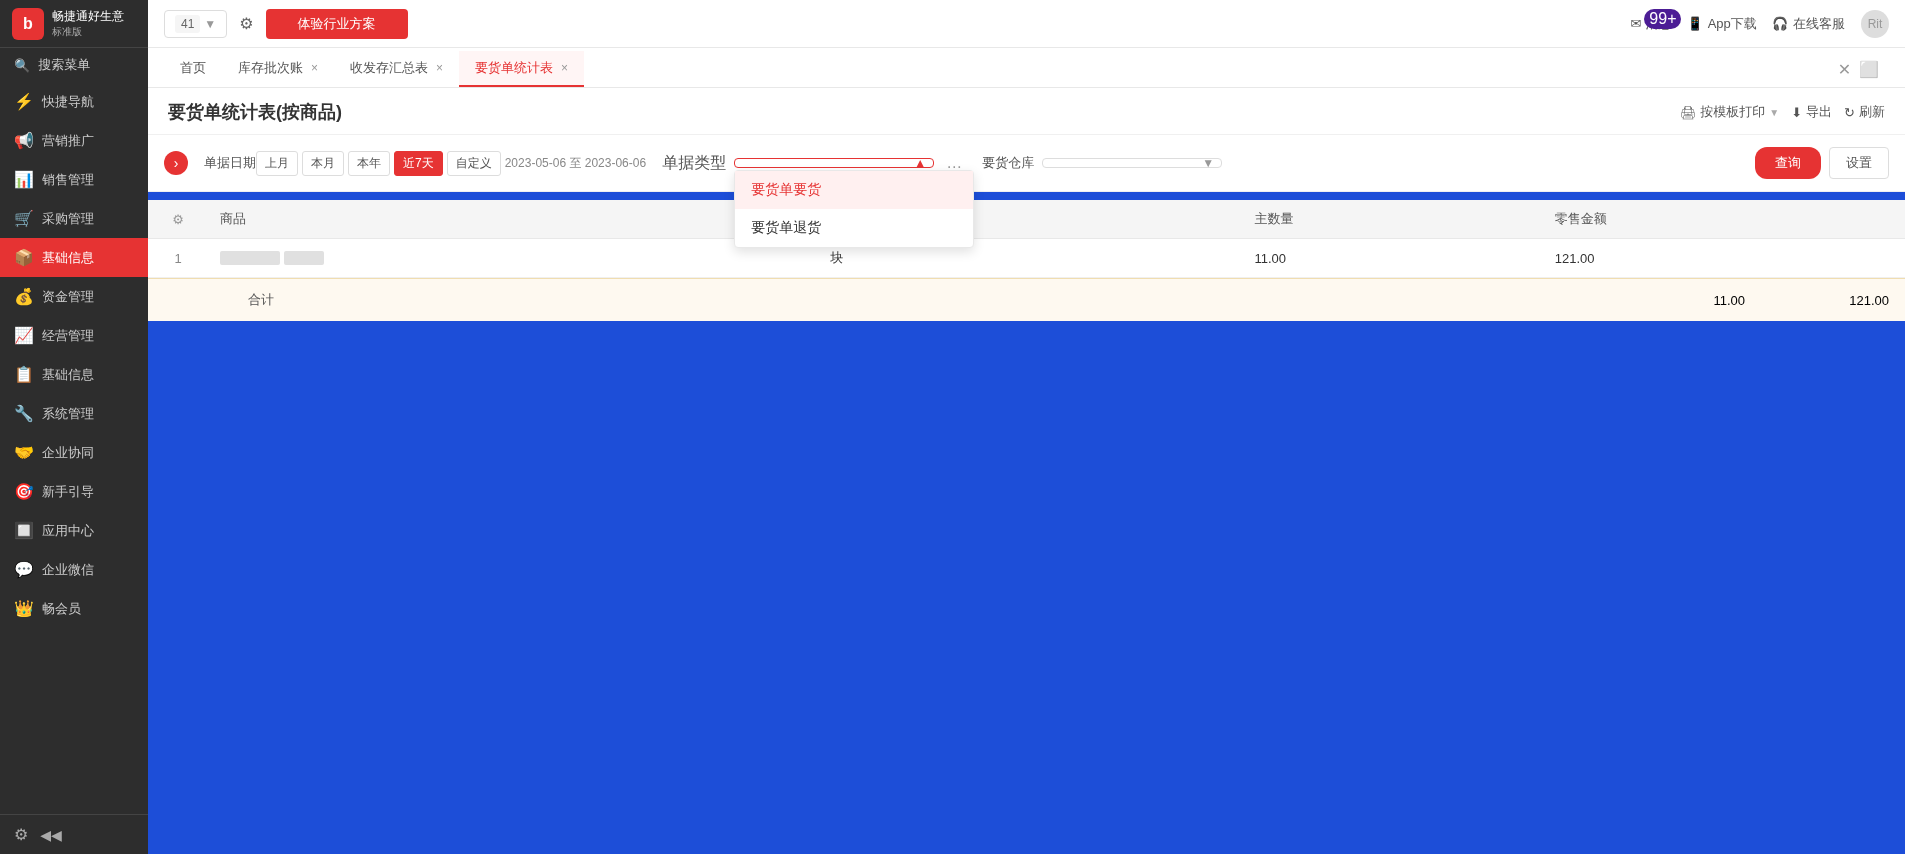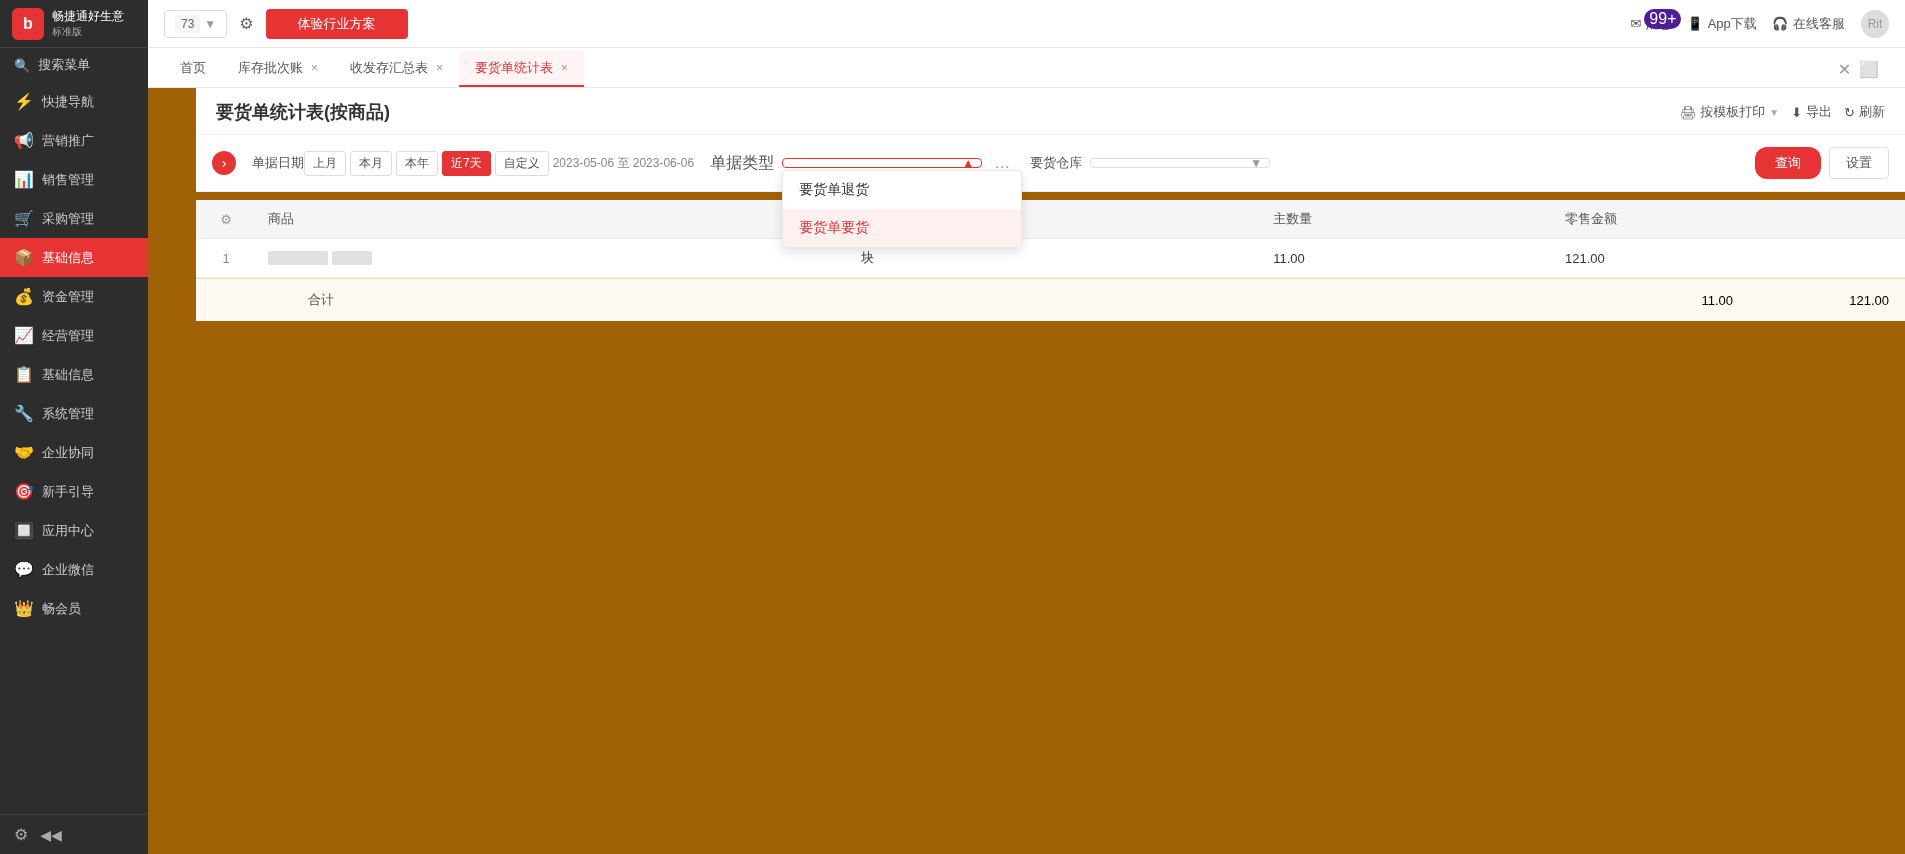--- a/index.html
+++ b/index.html
@@ -202,24 +202,23 @@
       cursor: pointer;
       padding: 8px 10px;
       display: flex;
       align-items: center;
       gap: 8px;
     }
 
     
     .content-area {
       flex: 1;
-      background: #a16207;
+      background: #1d4ed8;
       overflow: auto;
       position: relative;
-      padding-left: 48px;
     }
 
     
     .page-header {
       background: #fff;
       padding: 12px 20px 10px;
       display: flex;
       align-items: center;
       justify-content: space-between;
       border-bottom: 1px solid #f0f0f0;
@@ -413,21 +412,21 @@
     .product-bar { width: 60px; height: 14px; background: #e0e0e0; border-radius: 2px; display: inline-block; }
 
     
     .table-footer {
       background: #fef9f0;
       padding: 12px 16px;
       display: flex;
       align-items: center;
       font-size: 13px;
       border-top: 1px solid #f0ddb0;
-      gap: 36px;
+      gap: 24px;
     }
     .footer-label { color: #555; font-weight: 500; min-width: 40px; }
     .footer-col { min-width: 80px; text-align: right; }
 
     
     .filter-select-container {
       position: relative;
       display: inline-flex;
       align-items: center;
     }
@@ -517,21 +516,21 @@
     <span style="cursor:pointer;color:#aaa;font-size:16px;">⚙</span>
     <span style="cursor:pointer;color:#aaa;font-size:14px;">◀◀</span>
   </div>
 </div>
 
 <div class="main-area">
 
   <div class="topbar">
     <div class="topbar-left">
       <div class="company-selector">
-        <span class="company-num">73</span>
+        <span class="company-num">41</span>
         <span style="color:#999;font-size:12px;">▼</span>
       </div>
       <span class="gear-icon-btn">⚙</span>
       <button class="industry-btn">体验行业方案</button>
     </div>
     <div class="topbar-right">
       <div class="badge-item">
         <span>✉</span>
         <span>消息</span>
         <span class="badge-red">99+</span>
@@ -613,22 +612,22 @@
       <div class="filter-select-wrap">
         <span class="filter-label">单据类型</span>
         <div class="filter-select-container">
           <div class="filter-select" style="border-color:#e63333;min-width:200px;padding:4px 28px 4px 10px;display:inline-flex;align-items:center;">
             <span style="color:#333;font-size:13px;"></span>
           </div>
           <span class="select-arrow" style="color:#e63333;">▲</span>
 
           <div class="dropdown-container">
             <div class="dropdown-overlay">
+              <div class="dropdown-item selected">要货单要货</div>
               <div class="dropdown-item">要货单退货</div>
-              <div class="dropdown-item selected">要货单要货</div>
             </div>
           </div>
         </div>
         <span class="filter-more-btn">…</span>
       </div>
 
       <div class="filter-warehouse">
         <span class="filter-label">要货仓库</span>
         <div style="position:relative;display:inline-flex;align-items:center;">
           <div class="filter-select" style="min-width:180px;border-color:#ddd;padding:4px 28px 4px 10px;"></div>

